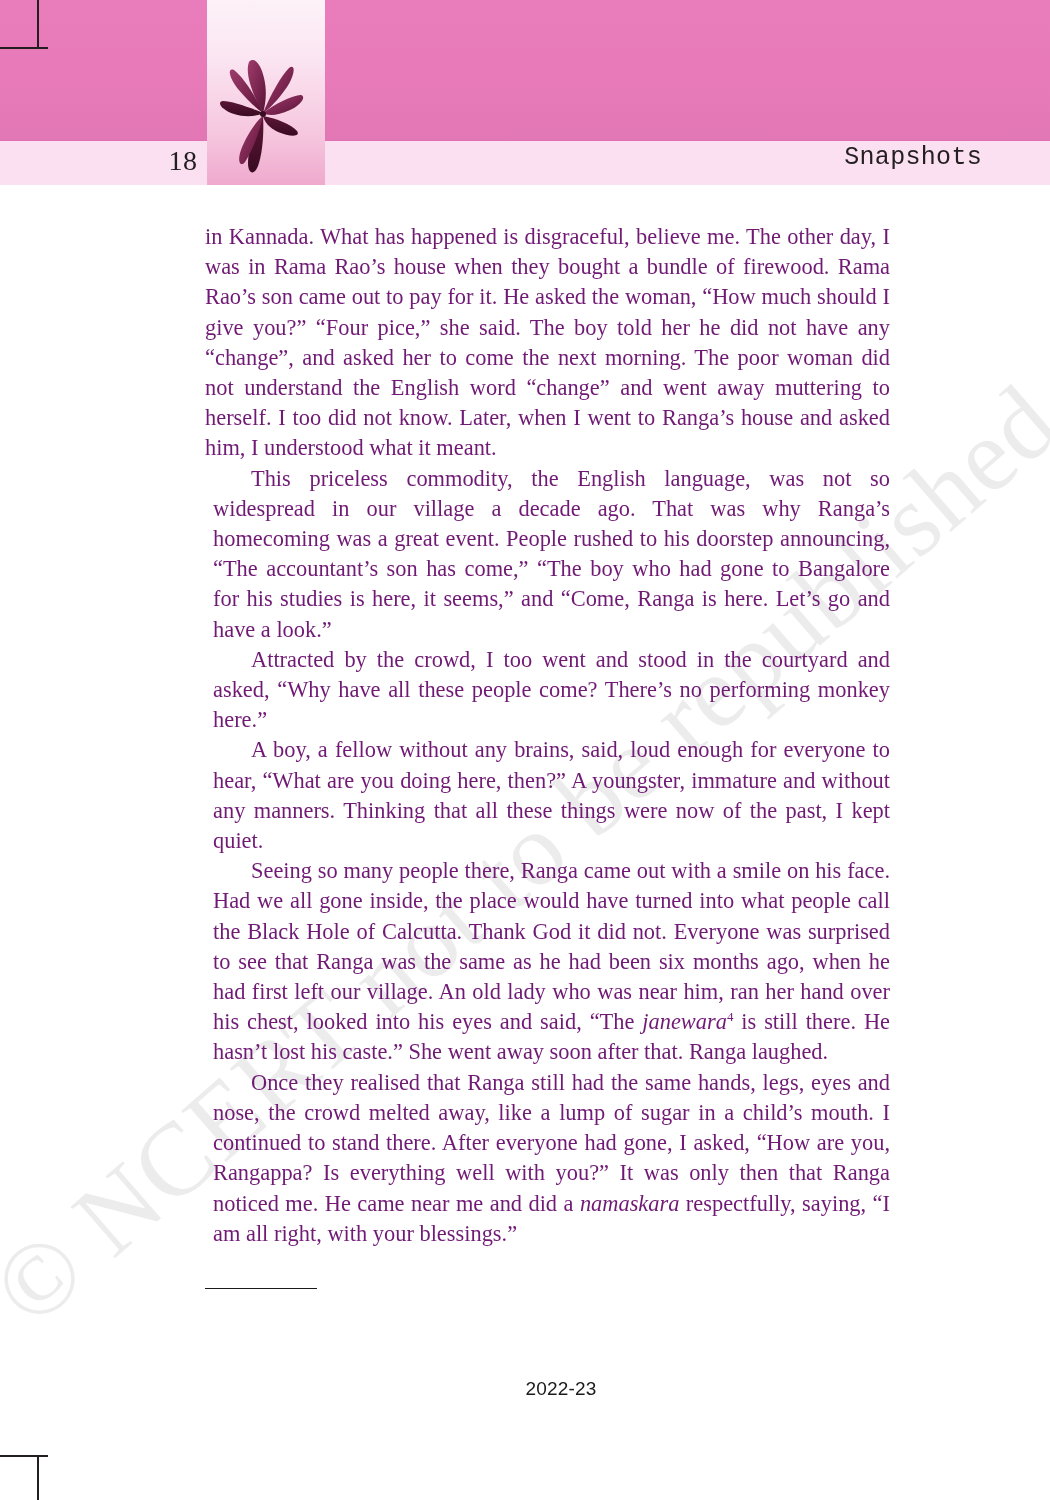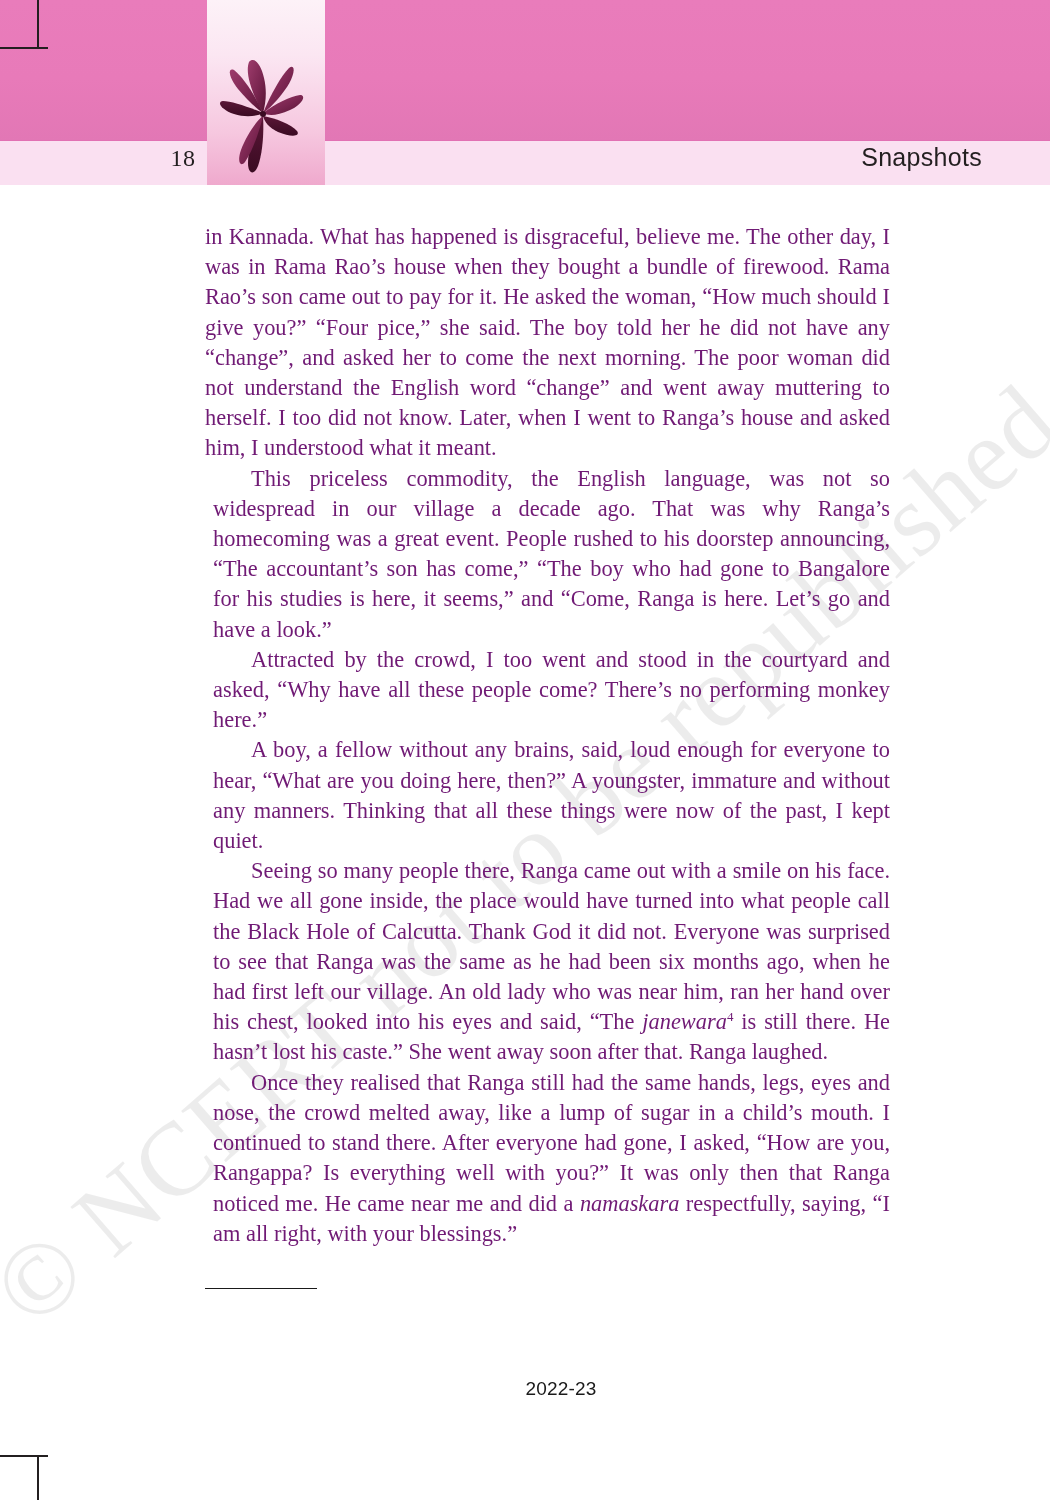--- a/index.html
+++ b/index.html
@@ -47,28 +47,28 @@
   }
   .flower-svg { position:absolute; left:0; top:0; }
 
   
   .page-number {
     position: absolute;
     left: 160px; top: 145px;
     width: 46px;
     text-align: center;
     font-family: "Liberation Serif", serif;
-    font-size: 24px;
+    font-size: 28px;
     color: #231f20;
     letter-spacing: .5px;
   }
   .header-title {
     position: absolute;
     right: 68px; top: 143px;
-    font-family: Liberation Sans, sans-serif;
+    font-family: Liberation Mono, monospace;
     font-size: 25px;
     color: #231f20;
     letter-spacing: .3px;
   }
 
   
   .crop { position:absolute; background:#231f20; }
   .crop-tl-v { left: 37px; top: 0px;    width: 1.5px; height: 48px; }
   .crop-tl-h { left: 0px;  top: 47px;   width: 48px;  height: 1.5px; }
   .crop-bl-v { left: 37px; top: 1455px; width: 1.5px; height: 45px; }

